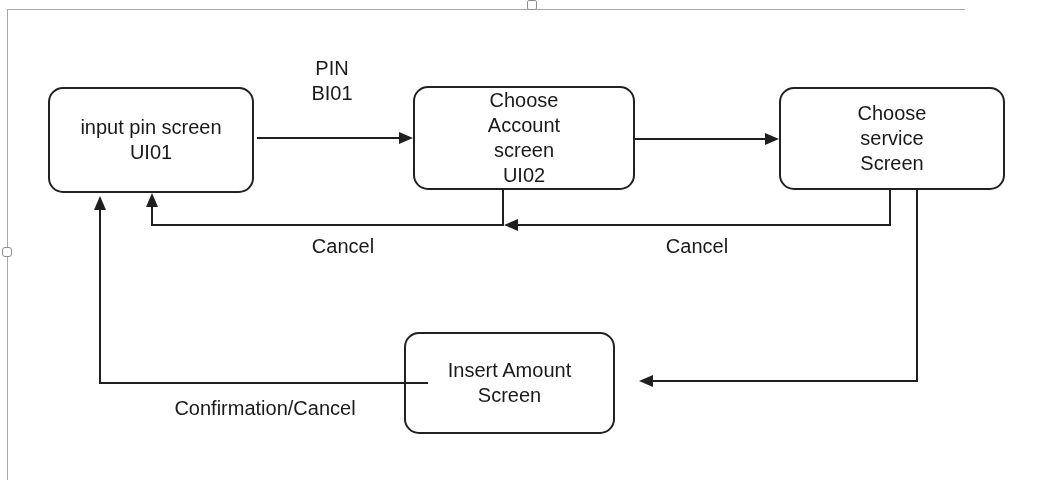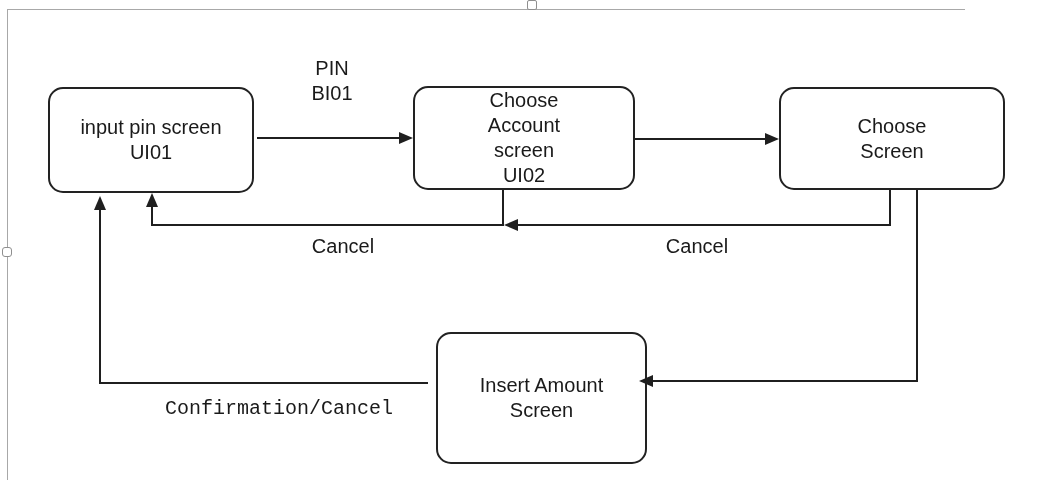--- a/index.html
+++ b/index.html
@@ -71,24 +71,25 @@
 
   <div class="node" style="left:413px; top:86px; width:222px; height:104px;">
     <div class="node-line">Choose</div>
     <div class="node-line">Account</div>
     <div class="node-line">screen</div>
     <div class="node-line">UI02</div>
   </div>
 
   <div class="node" style="left:779px; top:87px; width:226px; height:103px;">
     <div class="node-line">Choose</div>
+    <div class="node-line">service</div>
     <div class="node-line">Screen</div>
   </div>
 
-  <div class="node" style="left:436px; top:332px; width:211px; height:132px;">
+  <div class="node" style="left:404px; top:332px; width:211px; height:102px;">
     <div class="node-line">Insert Amount</div>
     <div class="node-line">Screen</div>
   </div>
 
   <div class="edge">
     <div class="seg h" style="left:257px; top:137px; width:144px;"></div>
     <div class="arr arr-right" style="left:399px; top:132px;"></div>
   </div>
 
   <div class="edge">
@@ -124,15 +125,15 @@
   <div class="edge-label" style="left:282px; top:56px; width:100px;">
     <div>PIN</div>
     <div>BI01</div>
   </div>
 
   <div class="edge-label" style="left:293px; top:234px; width:100px;">Cancel</div>
 
   <div class="edge-label" style="left:647px; top:234px; width:100px;">Cancel</div>
 
 
-  <div class="edge-label" style="left:165px; top:396px; width:200px;font-family:Liberation Mono, monospace;">Confirmation/Cancel</div>
+  <div class="edge-label" style="left:165px; top:396px; width:200px;">Confirmation/Cancel</div>
 
 </div>
 
 </body></html>

